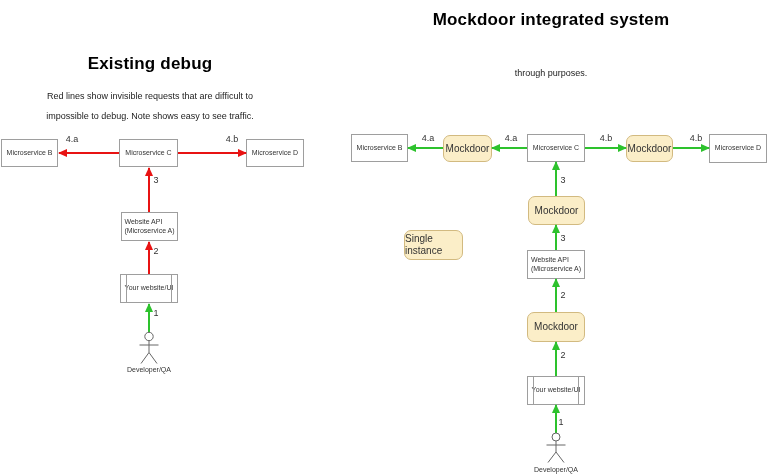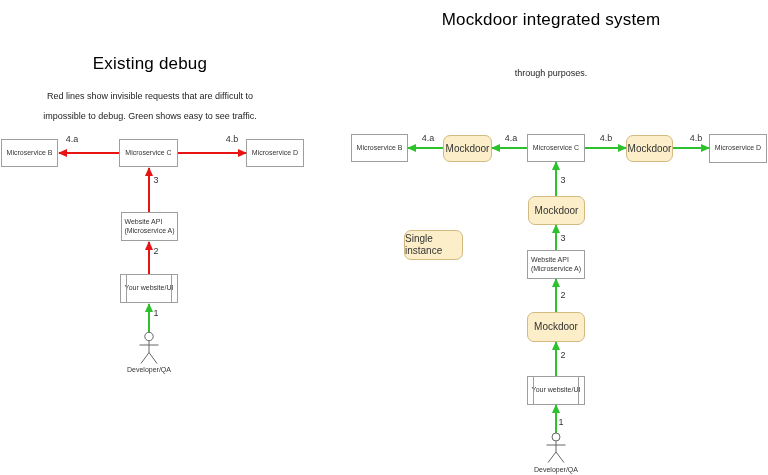--- a/index.html
+++ b/index.html
@@ -1,21 +1,21 @@
 <!DOCTYPE html>
 <html style="--red-edge: #e81313; --green-edge: #2dc22d; --node-border: #9e9e9e; --mockdoor-fill: #fbeec8; --mockdoor-border: #d2ba80; --text: #333333;"><head>
 <meta charset="utf-8">
 <style>
   html,body { margin:0; padding:0; background:#fff; }
   #canvas {
     position:relative; width:768px; height:475px; background:#ffffff;
     font-family:"Liberation Sans", sans-serif; overflow:hidden; color:var(--text,#333);
   }
   .title {
-    position:absolute; font-size:17px; font-weight:400; color:#000;
+    position:absolute; font-size:17px; font-weight:700; color:#000;
     text-align:center; letter-spacing:.2px;
   }
   .desc { position:absolute; font-size:9px; text-align:center; color:#222; }
   .node {
     position:absolute; box-sizing:border-box; background:#ffffff;
     border:1px solid var(--node-border,#999);
     display:flex; align-items:center; justify-content:center;
     text-align:left; font-size:7px; line-height:1.2; color:var(--text,#333);
     white-space:pre-line;
   }
@@ -51,21 +51,21 @@
   .actor-label { position:absolute; font-size:7px; text-align:center; width:60px; color:var(--text,#333); }
 </style>
 </head>
 <body>
 
 <div id="canvas">
 
   <div class="title" style="left:30px; top:54px; width:240px;">Existing debug</div>
 
   <div class="desc" style="left:20px; top:91px; width:260px;">Red lines show invisible requests that are difficult to</div>
-  <div class="desc" style="left:20px; top:111px; width:260px;">impossible to debug. Green shows easy to see traffic.</div>
+  <div class="desc" style="left:20px; top:111px; width:260px;">impossible to debug. Note shows easy to see traffic.</div>
 
   <div class="node" style="left:1px; top:139px; width:57px; height:28px;">Microservice B</div>
   <div class="node" style="left:119px; top:139px; width:59px; height:28px;">Microservice C</div>
   <div class="node" style="left:246px; top:139px; width:58px; height:28px;">Microservice D</div>
   <div class="node" style="left:121px; top:212px; width:57px; height:29px;">Website API
 (Microservice A)</div>
   <div class="node" style="left:120px; top:274px; width:58px; height:29px;">
     <span class="bar l"></span>
     <span class="bar r"></span>
     <span>Your website/UI</span>

